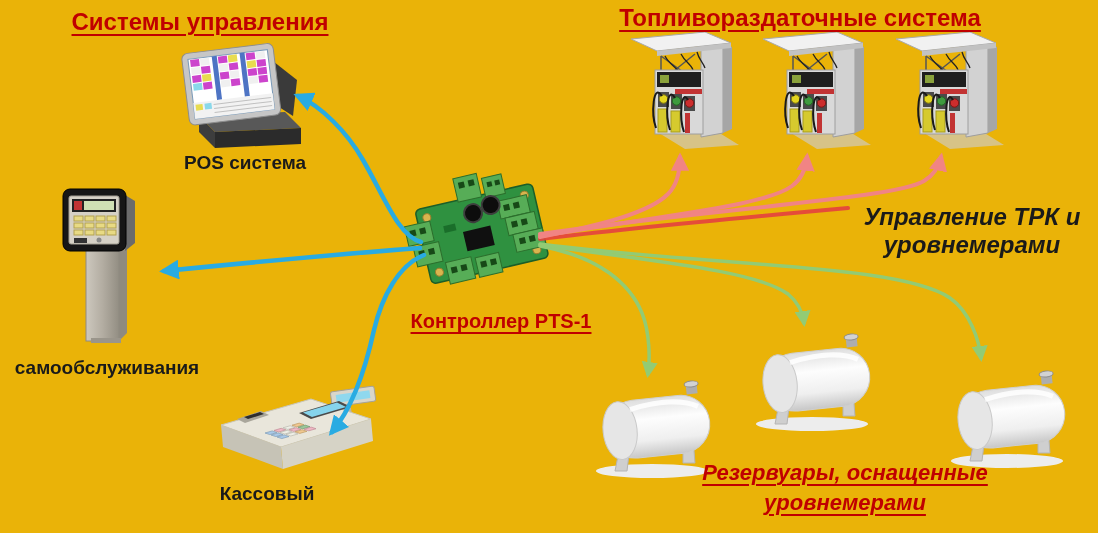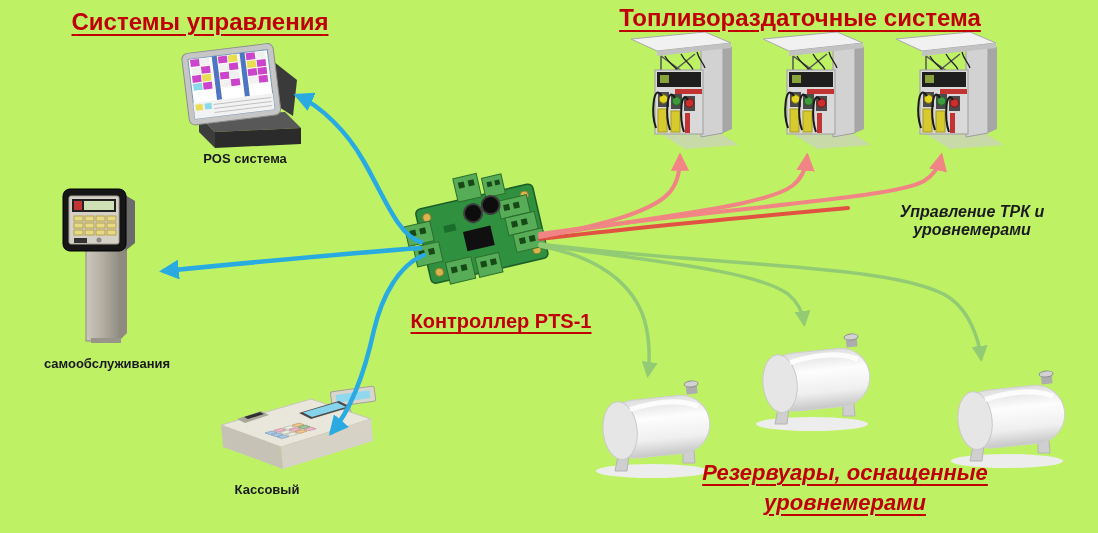--- a/index.html
+++ b/index.html
@@ -1,35 +1,35 @@
 <!DOCTYPE html>
 <html><head>
 <meta charset="utf-8">
 <style>
   html,body{margin:0;padding:0;background:#ffffff;}
   .canvas{
-    position:relative;width:1098px;height:533px;background:#bef264;overflow:hidden;
+    position:relative;width:1098px;height:533px;background:#eab308;overflow:hidden;
     font-family:"Liberation Sans", sans-serif;
   }
   svg.layer{position:absolute;left:0;top:0;width:1098px;height:533px;}
   .lbl{position:absolute;font-weight:bold;text-align:center;color:#1a1a1a;line-height:1.15;}
   .title{
     color:#c00000;font-size:24px;
     text-decoration:underline;text-decoration-thickness:2px;text-underline-offset:4px;
   }
   .title2{
     color:#c00000;font-size:22px;
     text-decoration:underline;text-decoration-thickness:2px;text-underline-offset:4px;
   }
-  .devlbl{font-size:13px;}
+  .devlbl{font-size:19px;}
   .ctrl-lbl{
     color:#c00000;font-size:20px;
     text-decoration:underline;text-decoration-thickness:2px;text-underline-offset:4px;
   }
-  .note{font-size:16px;font-style:italic;}
+  .note{font-size:24px;font-style:italic;}
 </style>
 </head>
 <body>
 
 <div class="canvas">
 
   <svg class="layer" viewBox="0 0 1098 533" aria-hidden="true">
     <defs>
       <linearGradient id="tankBody" x1="0" y1="0" x2="0" y2="1">
         <stop offset="0" stop-color="#dedede"></stop>

